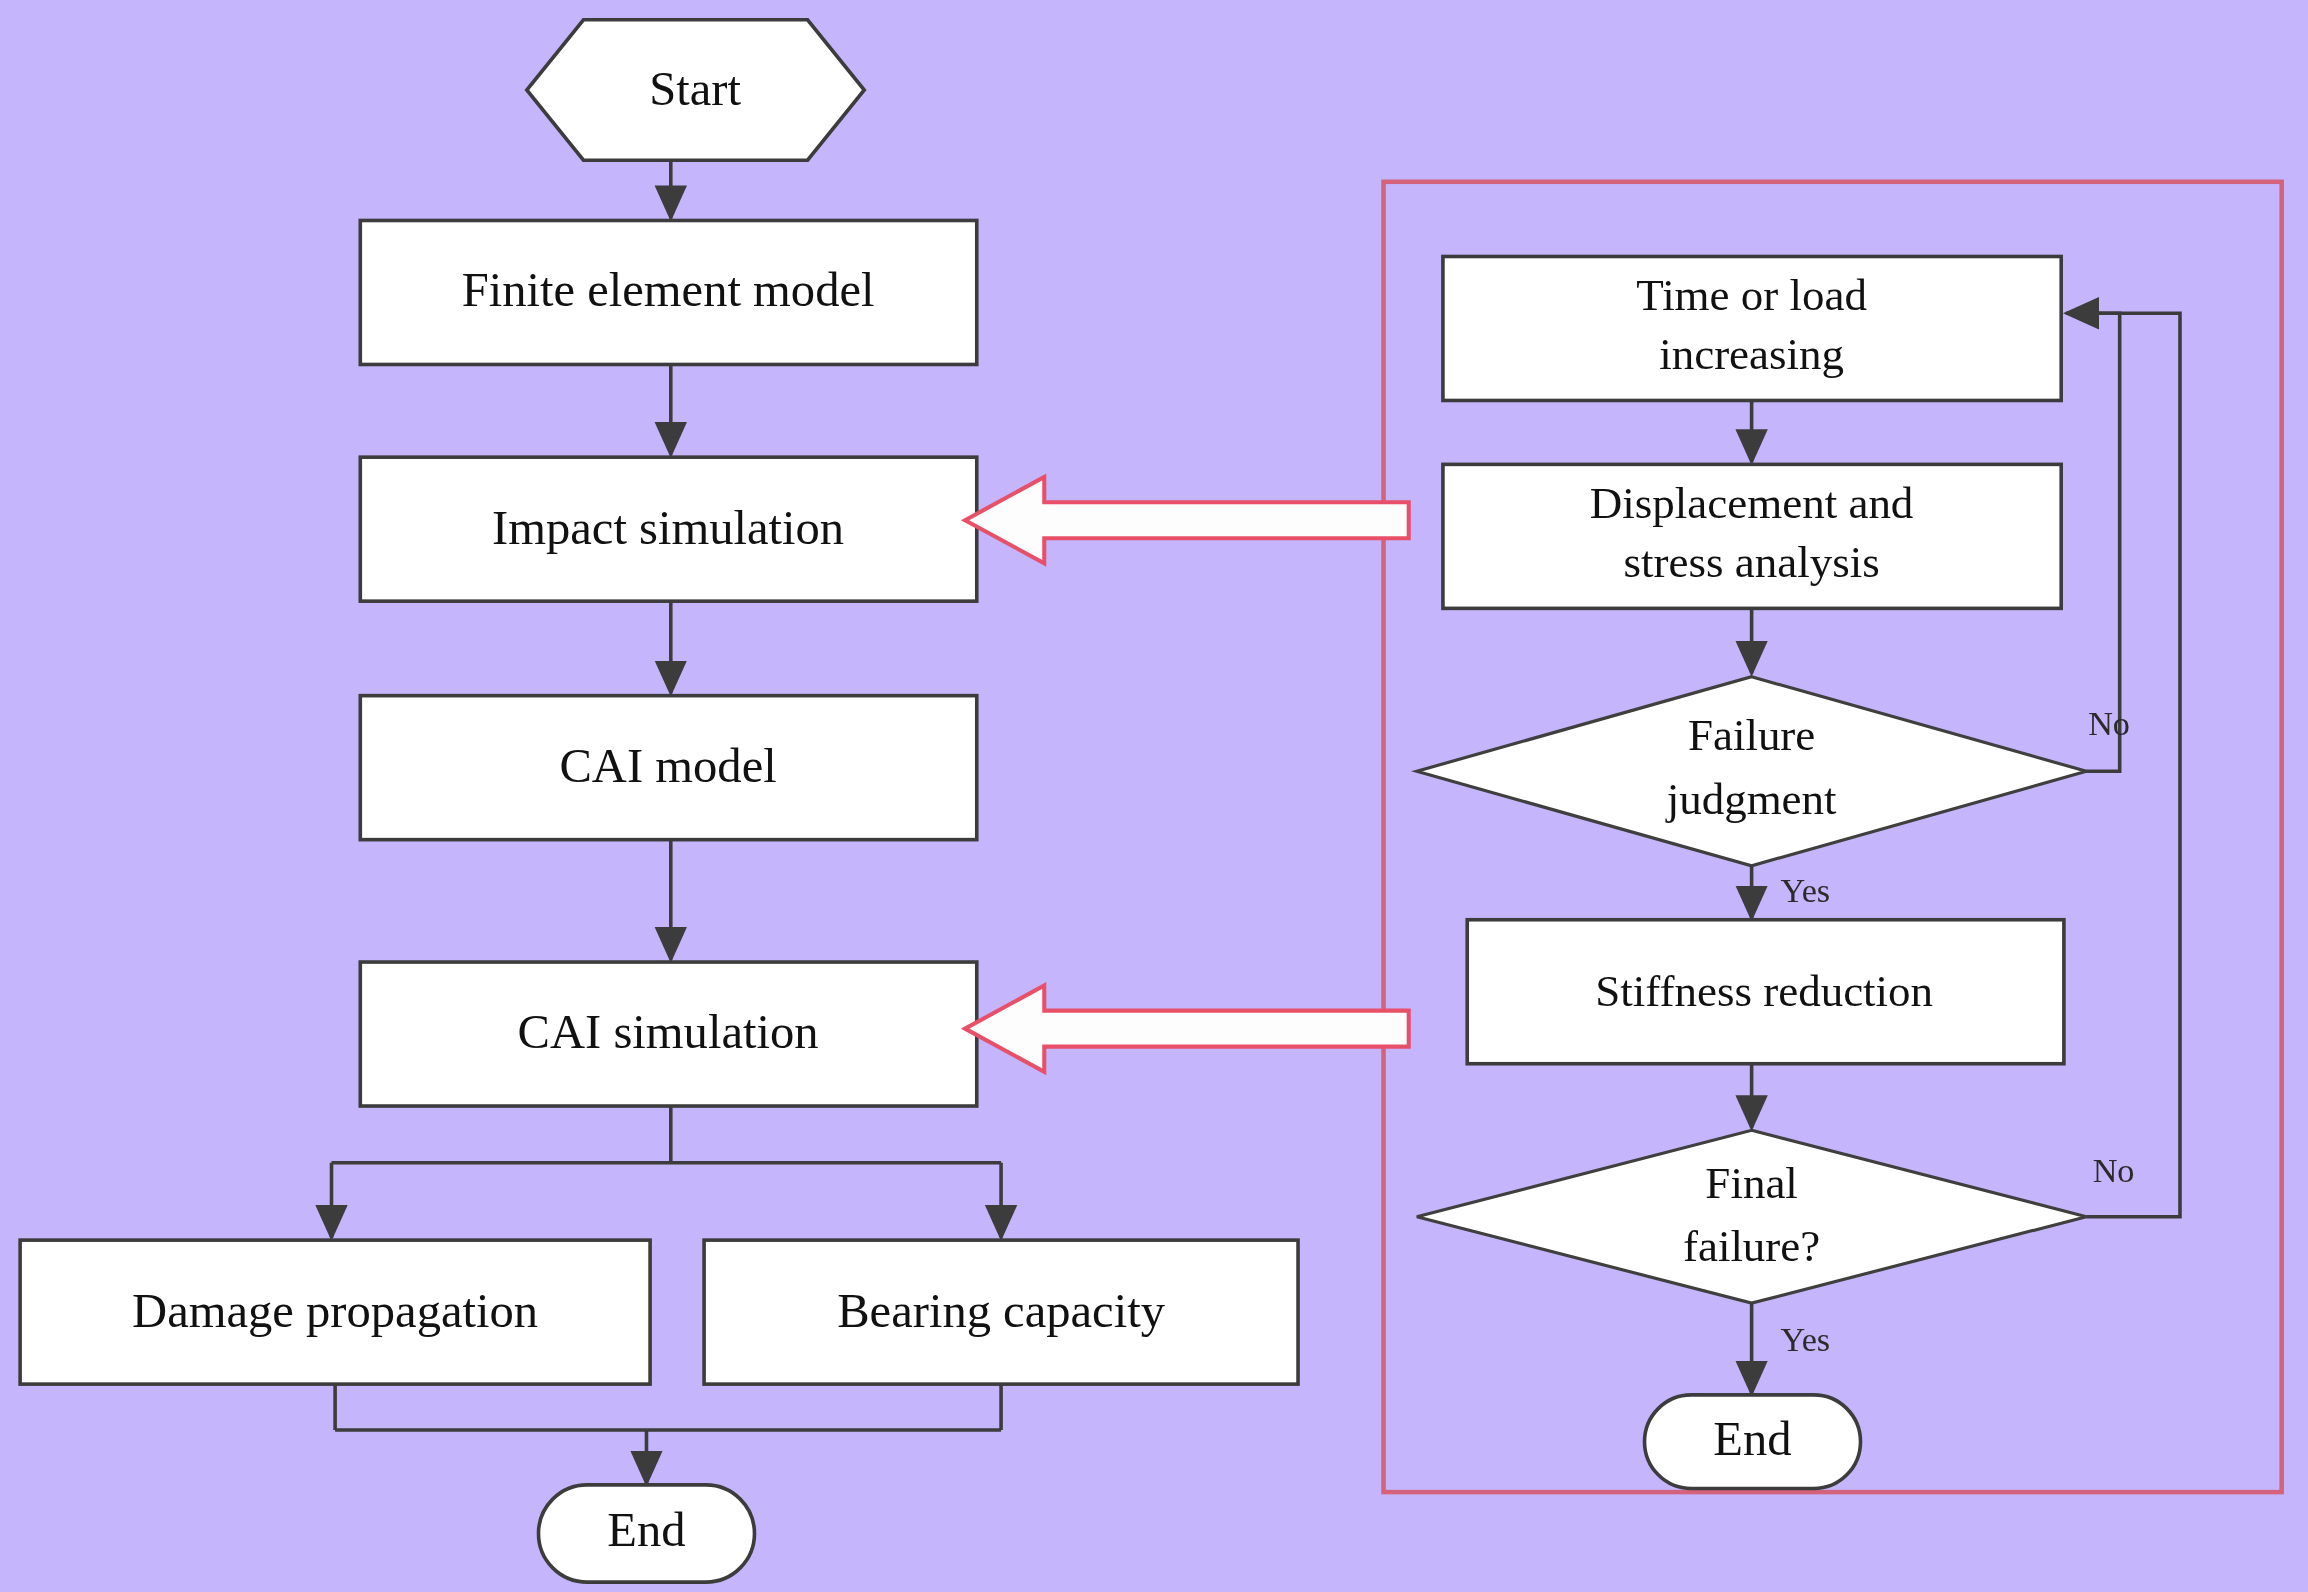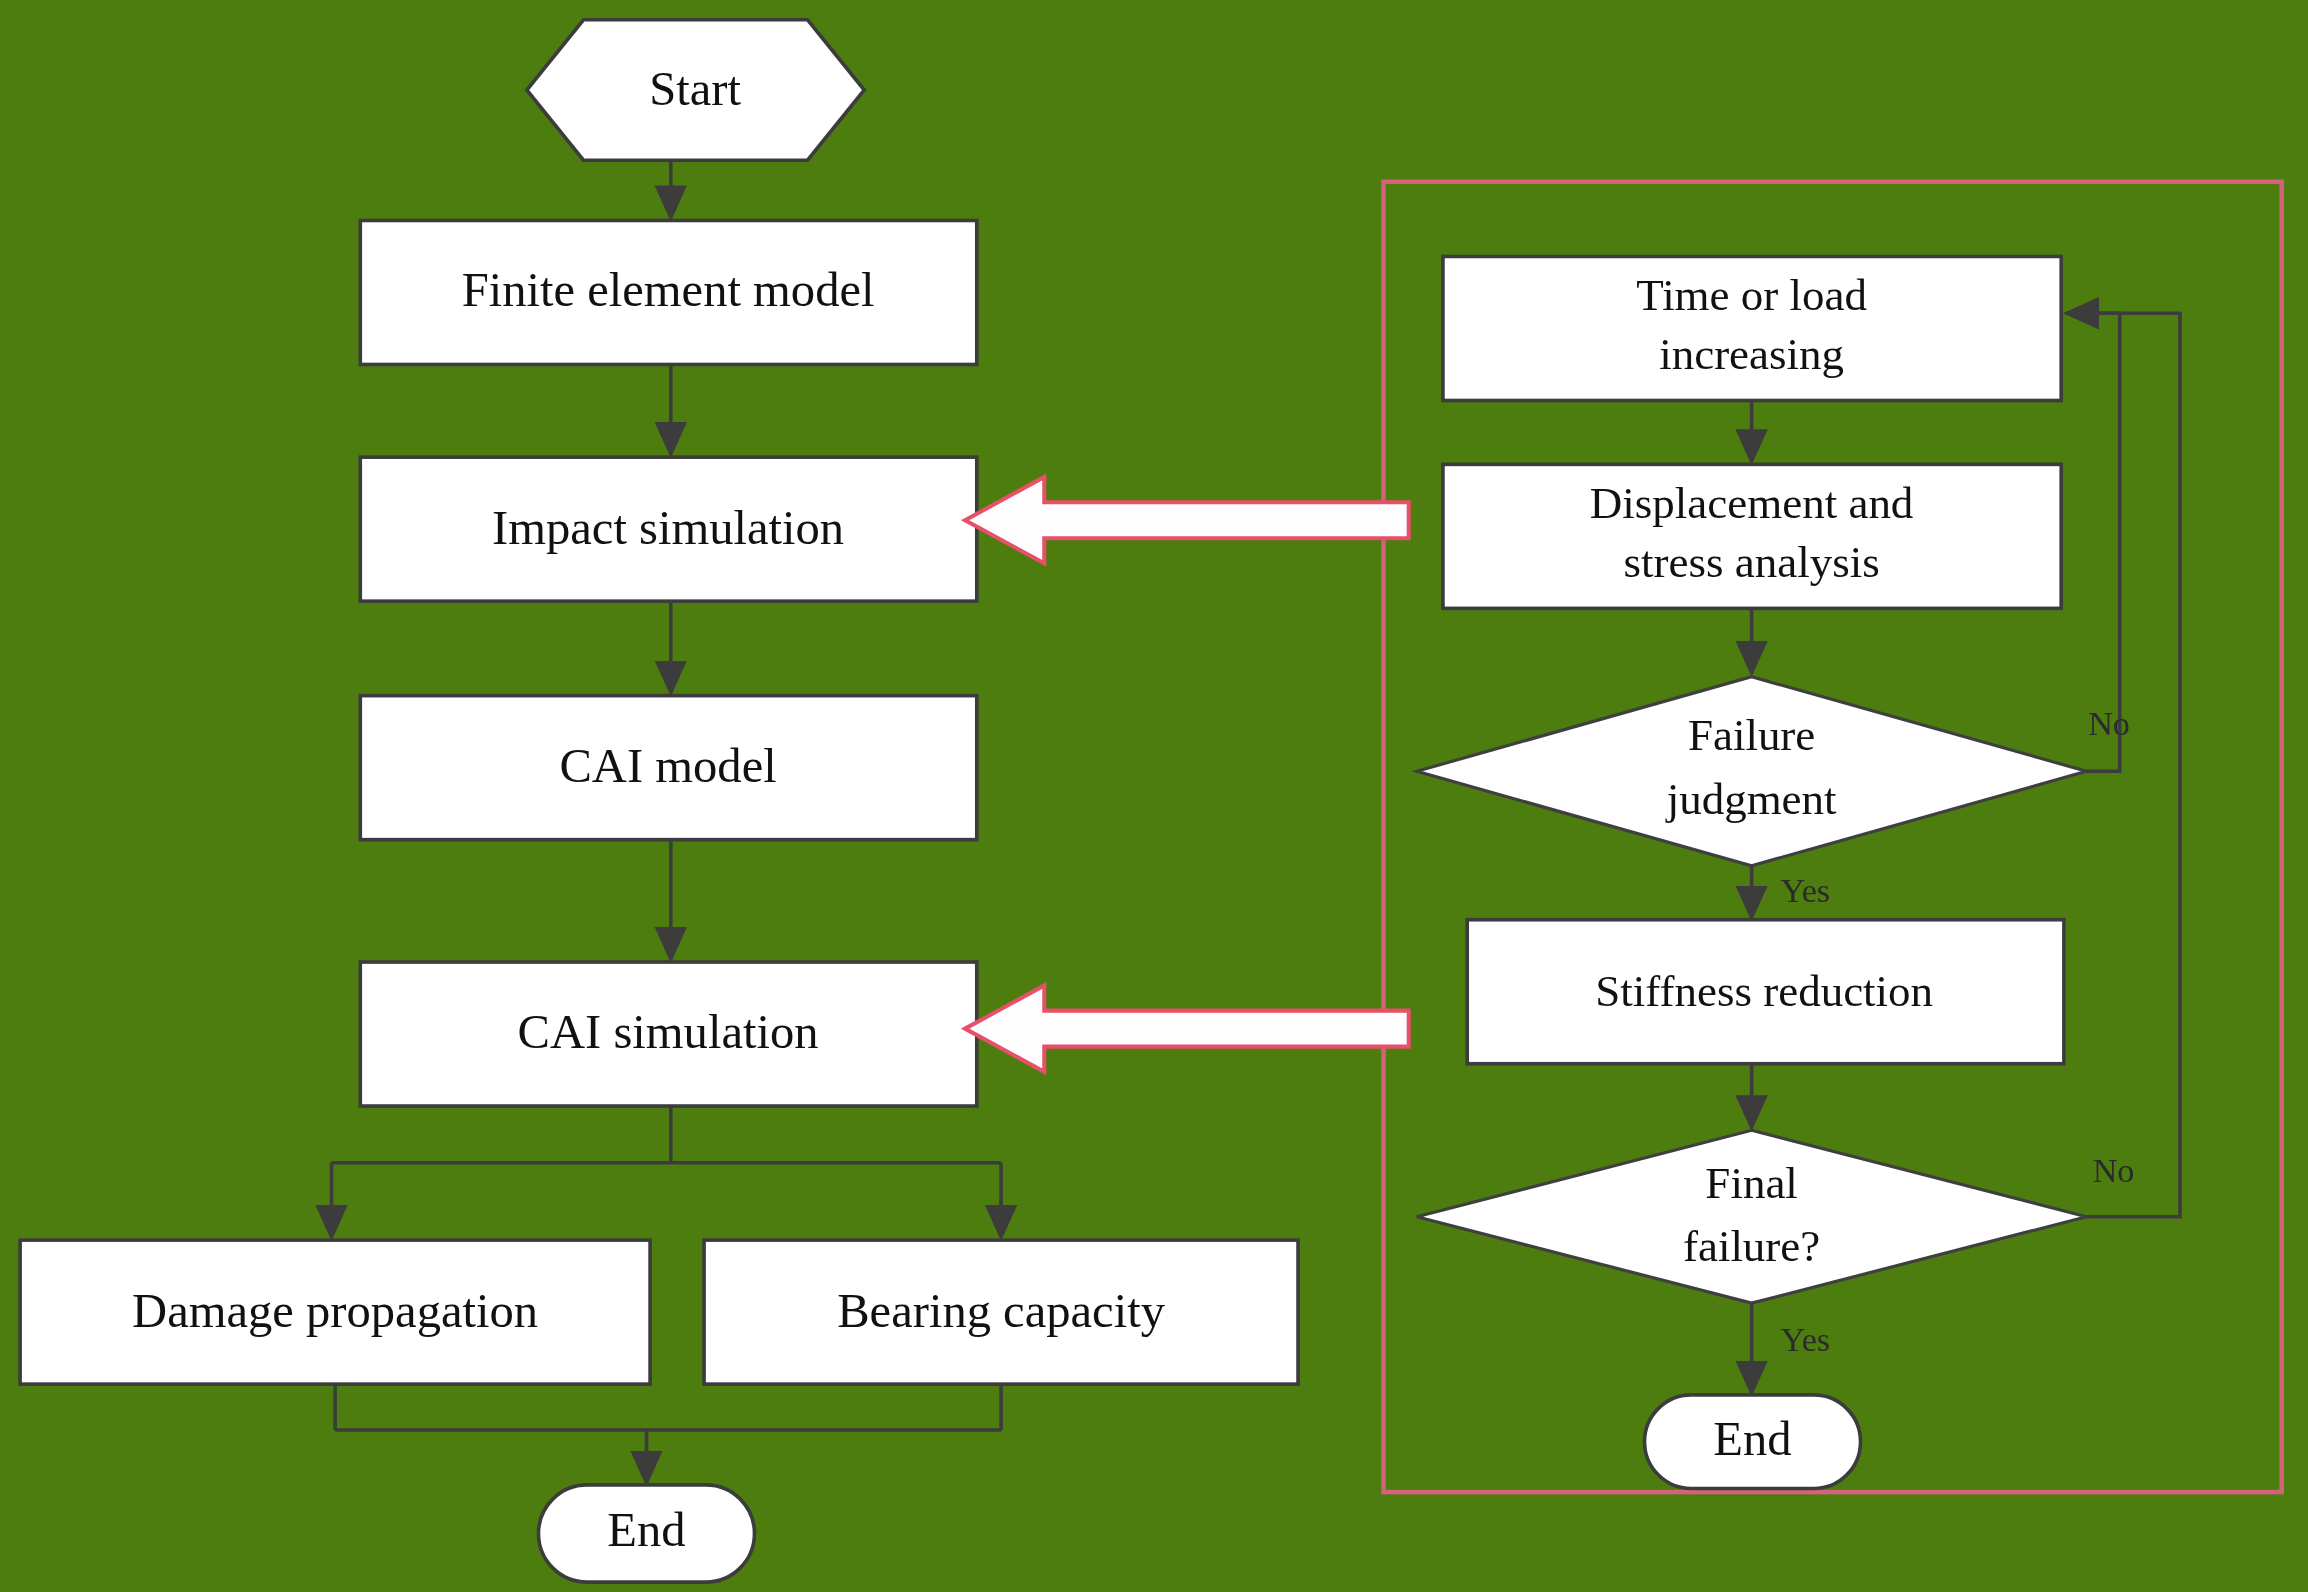--- a/index.html
+++ b/index.html
@@ -10,21 +10,21 @@
   body {
     width: 2309px;
     height: 1592px;
     font-family: "Liberation Serif", "DejaVu Serif", serif;
     overflow: hidden;
   }
   #flowchart-root {
     position: relative;
     width: 2309px;
     height: 1592px;
-    background: #4d7c0f;
+    background: #c4b5fd;
   }
   svg#diagram {
     display: block;
     width: 2309px;
     height: 1592px;
   }
   .node-shape {
     fill: #ffffff;
     stroke: #3c3c3c;
     stroke-width: 4;

